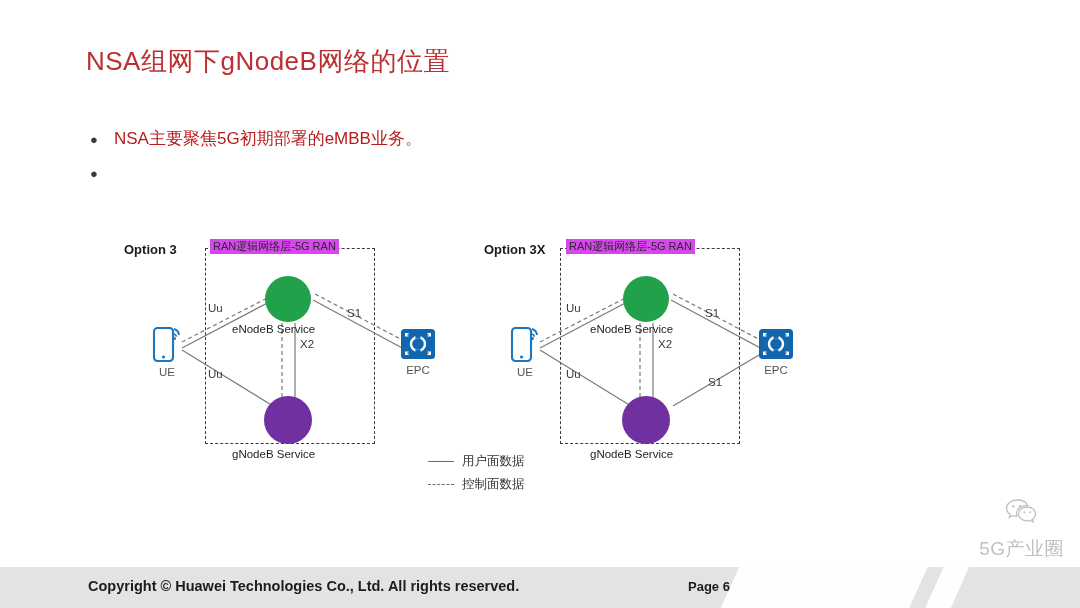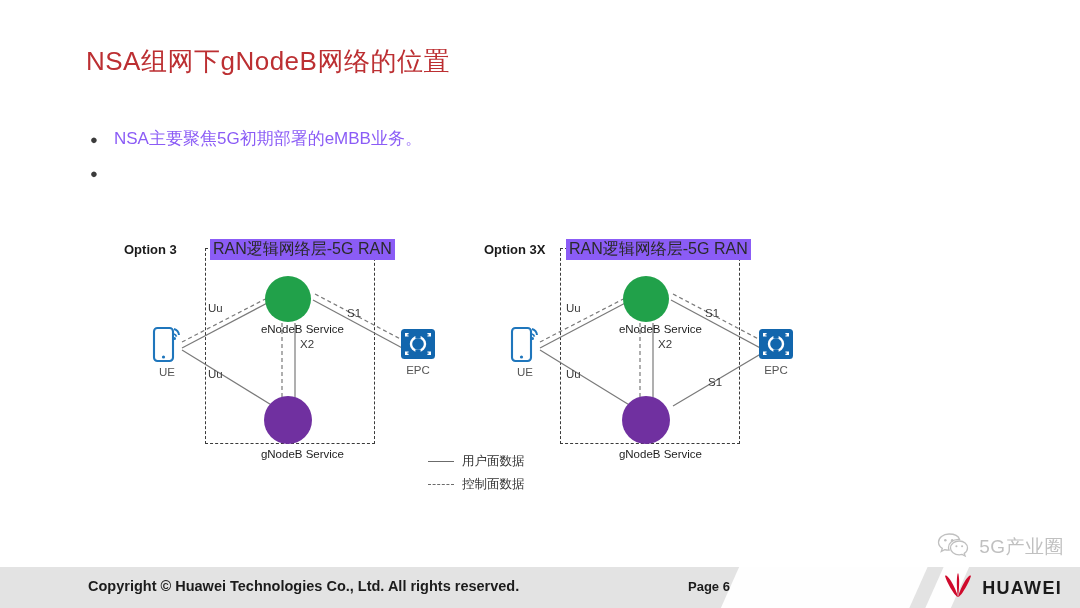--- a/index.html
+++ b/index.html
@@ -37,21 +37,21 @@
     width: 28px;
     flex: 0 0 28px;
     font-size: 13px;
     color: #3b3b3b;
     line-height: 1;
     text-align: left;
     padding-left: 4px;
   }
   .bullet-text {
     font-size: 17px;
-    color: #8b5cf6;
+    color: #b91c1c;
     line-height: 1.35;
     white-space: nowrap;
   }
 
   
   #diagram-area {
     position: absolute;
     left: 0; top: 228px;
     width: 964px; height: 270px;
   }
@@ -74,23 +74,23 @@
     position: absolute;
     border: 1.4px dashed #3a3a3a;
     background: transparent;
   }
   #diagram-option3 .ran-box  { left: 95px; top: 20px; width: 170px; height: 196px; }
   #diagram-option3x .ran-box { left: 92px; top: 20px; width: 180px; height: 196px; }
 
   .ran-label {
     position: absolute;
     top: 11px;
-    font-size: 16px;
+    font-size: 11px;
     color: #2a2a2a;
-    background: #8b5cf6;
+    background: #d946ef;
     padding: 0 3px;
     white-space: nowrap;
   }
   #diagram-option3 .ran-label  { left: 100px; }
   #diagram-option3x .ran-label { left: 98px; }
 
   .svg-layer {
     position: absolute;
     left: 0; top: 0;
     width: 360px; height: 270px;
@@ -101,21 +101,21 @@
     border-radius: 50%;
   }
   .node-enodeb { width: 46px; height: 46px; background: #21a14a; }
   .node-gnodeb { width: 48px; height: 48px; background: #7030a0; }
 
   .node-caption {
     position: absolute;
     font-size: 11.5px;
     color: #1e1e1e;
     white-space: nowrap;
-    text-align: right;
+    text-align: left;
   }
   .edge-label {
     position: absolute;
     font-size: 11.5px;
     color: #3a3a3a;
     white-space: nowrap;
   }
   .endpoint-label {
     position: absolute;
     font-size: 11.5px;
@@ -199,20 +199,21 @@
   }
 
   
   #watermark {
     position: absolute;
     right: 16px; bottom: 46px;
     display: flex;
     align-items: center;
     gap: 8px;
     opacity: 0.42;
+    flex-direction: column;
   }
   #watermark-text {
     font-size: 19px;
     color: #6a6a6a;
     letter-spacing: 0.5px;
     white-space: nowrap;
   }
 </style>
 </head>
 <body>
@@ -378,25 +379,13 @@
     </svg>
   </span>
   <span id="watermark-text">5G产业圈</span>
 </div>
 
 <div id="footer">
   <div id="footer-swoosh"></div>
   <div id="footer-swoosh2"></div>
   <div id="copyright-text">Copyright © Huawei Technologies Co., Ltd. All rights reserved.</div>
   <div id="page-number">Page 6</div>
-  <div id="huawei-logo">
-    <span>
-      <svg width="34" height="26" viewBox="0 0 34 26">
-        <g fill="#cf0a2c">
-          <path d="M17 24 C15.6 19 13.2 13 10 8 C8.2 5.2 6.4 3.4 5.2 2.6 C4.4 2.1 3.9 2.6 4.2 3.6 C5 6.6 8.6 14 12.2 19.2 C13.8 21.6 15.6 23.4 17 24 z"></path>
-          <path d="M17 24 C18.4 19 20.8 13 24 8 C25.8 5.2 27.6 3.4 28.8 2.6 C29.6 2.1 30.1 2.6 29.8 3.6 C29 6.6 25.4 14 21.8 19.2 C20.2 21.6 18.4 23.4 17 24 z"></path>
-          <path d="M17 24 C16.2 19.5 15.6 12 15.9 6.6 C16.05 3.6 16.4 1.4 16.75 .6 C17 0 17 0 17.25 .6 C17.6 1.4 17.95 3.6 18.1 6.6 C18.4 12 17.8 19.5 17 24 z"></path>
-        </g>
-      </svg>
-    </span>
-    <span id="huawei-wordmark">HUAWEI</span>
-  </div>
 </div>
 
 </body></html>

